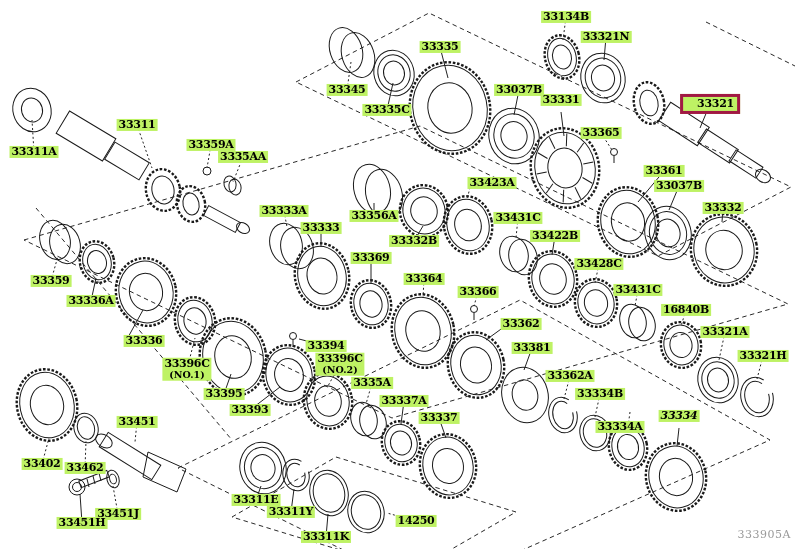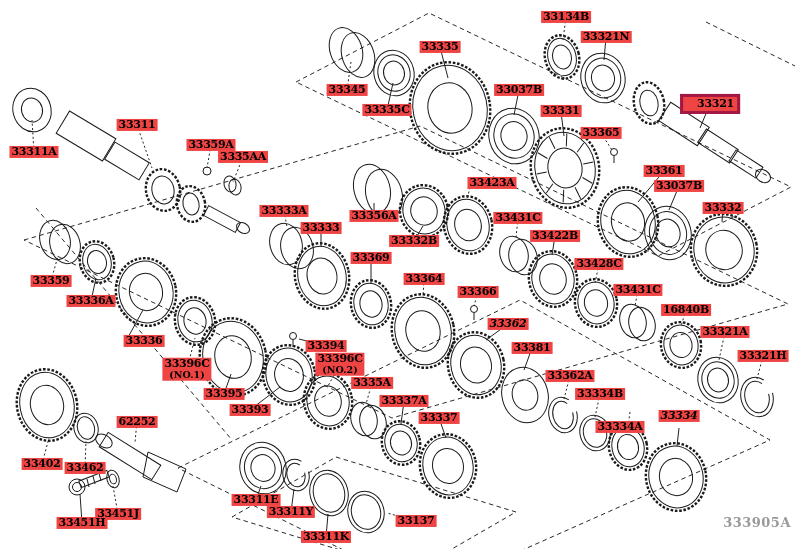--- a/index.html
+++ b/index.html
@@ -6,25 +6,25 @@
   #stage{position:relative;width:796px;height:549px;background:#ffffff;overflow:hidden;
          font-family:"DejaVu Serif",serif;}
   #art{position:absolute;left:0;top:0;}
   .part{stroke:#1a1a1a;fill:none;stroke-width:1;}
   .teeth{stroke:#1a1a1a;fill:none;stroke-width:2.4;stroke-dasharray:2.6 1.7;}
   .quad{fill:none;stroke:#2a2a2a;stroke-width:1;stroke-dasharray:4.5 3.5;}
   line.ld{stroke:#222;stroke-width:1;stroke-dasharray:2 2.4;}
   line.ls{stroke:#222;stroke-width:1;}
   .lbl{position:absolute;transform:translate(-50%,-50%);
        font-weight:bold;font-size:11px;letter-spacing:-0.3px;color:#000;
-       background:#ef4444;padding:0 2px;white-space:nowrap;text-align:center;line-height:1.1;}
+       background:#bef264;padding:0 2px;white-space:nowrap;text-align:center;line-height:1.1;}
   .lbl .sub{display:block;font-size:9.5px;letter-spacing:0;}
   .lbl.hl{border:3px solid var(--hl,#a11844);padding:1px 3px;}
-  .corner{position:absolute;right:5px;bottom:19px;font-size:13px;color:#9a9a9a;
-          letter-spacing:.5px;font-weight:bold;}
+  .corner{position:absolute;right:5px;bottom:8px;font-size:11px;color:#9a9a9a;
+          letter-spacing:.5px;font-weight:normal;}
 </style>
 </head>
 <body>
 
 <div id="stage">
   <svg id="art" width="796" height="549" viewBox="0 0 796 549">
       <polygon points="296,82 429,13 791,187 658,256" class="quad"></polygon>
       <polygon points="24,240 420,126 788,304 392,418" class="quad"></polygon>
       <polygon points="178,468 520,300 770,440 428,592" class="quad"></polygon>
       <polygon points="232,517 336,457 516,512 412,572" class="quad"></polygon>
@@ -375,62 +375,62 @@
       <div class="lbl" style="left: 34px; top: 152px;"><span>33311A</span></div>
       <div class="lbl" style="left: 137px; top: 125px;"><span>33311</span></div>
       <div class="lbl" style="left: 211px; top: 145px;"><span>33359A</span></div>
       <div class="lbl" style="left: 243px; top: 157px;"><span>3335AA</span></div>
       <div class="lbl" style="left: 347px; top: 90px;"><span>33345</span></div>
       <div class="lbl" style="left: 387px; top: 110px;"><span>33335C</span></div>
       <div class="lbl" style="left: 440px; top: 47px;"><span>33335</span></div>
       <div class="lbl" style="left: 519px; top: 90px;"><span>33037B</span></div>
       <div class="lbl" style="left: 566px; top: 17px;"><span>33134B</span></div>
       <div class="lbl" style="left: 606px; top: 37px;"><span>33321N</span></div>
-      <div class="lbl" style="left: 561px; top: 111px;"><span>33331</span></div>
+      <div class="lbl" style="left: 561px; top: 100px;"><span>33331</span></div>
       <div class="lbl" style="left: 601px; top: 133px;"><span>33365</span></div>
       <div class="lbl hl" style="left: 710px; top: 104px; padding-left: 14px;"><span>33321</span></div>
       <div class="lbl" style="left: 664px; top: 171px;"><span>33361</span></div>
       <div class="lbl" style="left: 679px; top: 186px;"><span>33037B</span></div>
       <div class="lbl" style="left: 723px; top: 208px;"><span>33332</span></div>
       <div class="lbl" style="left: 51px; top: 281px;"><span>33359</span></div>
       <div class="lbl" style="left: 91px; top: 301px;"><span>33336A</span></div>
       <div class="lbl" style="left: 126px; top: 341px; margin-left: 18px;"><span>33336</span></div>
       <div class="lbl" style="left: 284px; top: 211px;"><span>33333A</span></div>
       <div class="lbl" style="left: 321px; top: 228px;"><span>33333</span></div>
       <div class="lbl" style="left: 374px; top: 216px;"><span>33356A</span></div>
       <div class="lbl" style="left: 414px; top: 241px;"><span>33332B</span></div>
       <div class="lbl" style="left: 371px; top: 258px;"><span>33369</span></div>
       <div class="lbl" style="left: 471px; top: 183px; margin-left: 21px;"><span>33423A</span></div>
       <div class="lbl" style="left: 518px; top: 218px;"><span>33431C</span></div>
       <div class="lbl" style="left: 555px; top: 236px;"><span>33422B</span></div>
       <div class="lbl" style="left: 599px; top: 264px;"><span>33428C</span></div>
       <div class="lbl" style="left: 424px; top: 279px;"><span>33364</span></div>
       <div class="lbl" style="left: 478px; top: 292px;"><span>33366</span></div>
-      <div class="lbl" style="left: 508px; top: 324px; font-style: italic;"><span>33362</span></div>
+      <div class="lbl" style="left: 521px; top: 324px;"><span>33362</span></div>
       <div class="lbl" style="left: 638px; top: 290px;"><span>33431C</span></div>
       <div class="lbl" style="left: 686px; top: 310px;"><span>16840B</span></div>
       <div class="lbl" style="left: 725px; top: 332px;"><span>33321A</span></div>
       <div class="lbl" style="left: 763px; top: 356px;"><span>33321H</span></div>
       <div class="lbl" style="left: 326px; top: 346px;"><span>33394</span></div>
       <div class="lbl" style="left: 340px; top: 364px;"><span>33396C</span><span class="sub">(NO.2)</span></div>
       <div class="lbl" style="left: 187px; top: 369px;"><span>33396C</span><span class="sub">(NO.1)</span></div>
       <div class="lbl" style="left: 224px; top: 394px;"><span>33395</span></div>
       <div class="lbl" style="left: 250px; top: 410px;"><span>33393</span></div>
       <div class="lbl" style="left: 372px; top: 383px;"><span>3335A</span></div>
       <div class="lbl" style="left: 404px; top: 401px;"><span>33337A</span></div>
       <div class="lbl" style="left: 439px; top: 418px;"><span>33337</span></div>
       <div class="lbl" style="left: 532px; top: 348px;"><span>33381</span></div>
       <div class="lbl" style="left: 570px; top: 376px;"><span>33362A</span></div>
       <div class="lbl" style="left: 600px; top: 394px;"><span>33334B</span></div>
       <div class="lbl" style="left: 620px; top: 412px; margin-top: 15px;"><span>33334A</span></div>
       <div class="lbl" style="left: 679px; top: 416px; font-style: italic;"><span>33334</span></div>
       <div class="lbl" style="left: 42px; top: 464px;"><span>33402</span></div>
       <div class="lbl" style="left: 85px; top: 468px;"><span>33462</span></div>
-      <div class="lbl" style="left: 137px; top: 422px;"><span>62252</span></div>
+      <div class="lbl" style="left: 137px; top: 422px;"><span>33451</span></div>
       <div class="lbl" style="left: 118px; top: 514px;"><span>33451J</span></div>
       <div class="lbl" style="left: 82px; top: 523px;"><span>33451H</span></div>
       <div class="lbl" style="left: 256px; top: 500px;"><span>33311E</span></div>
       <div class="lbl" style="left: 291px; top: 512px;"><span>33311Y</span></div>
       <div class="lbl" style="left: 326px; top: 537px;"><span>33311K</span></div>
-      <div class="lbl" style="left: 416px; top: 521px;"><span>33137</span></div>
+      <div class="lbl" style="left: 416px; top: 521px;"><span>14250</span></div>
     </div>
   <div class="corner">333905A</div>
 </div>
 
 </body></html>

